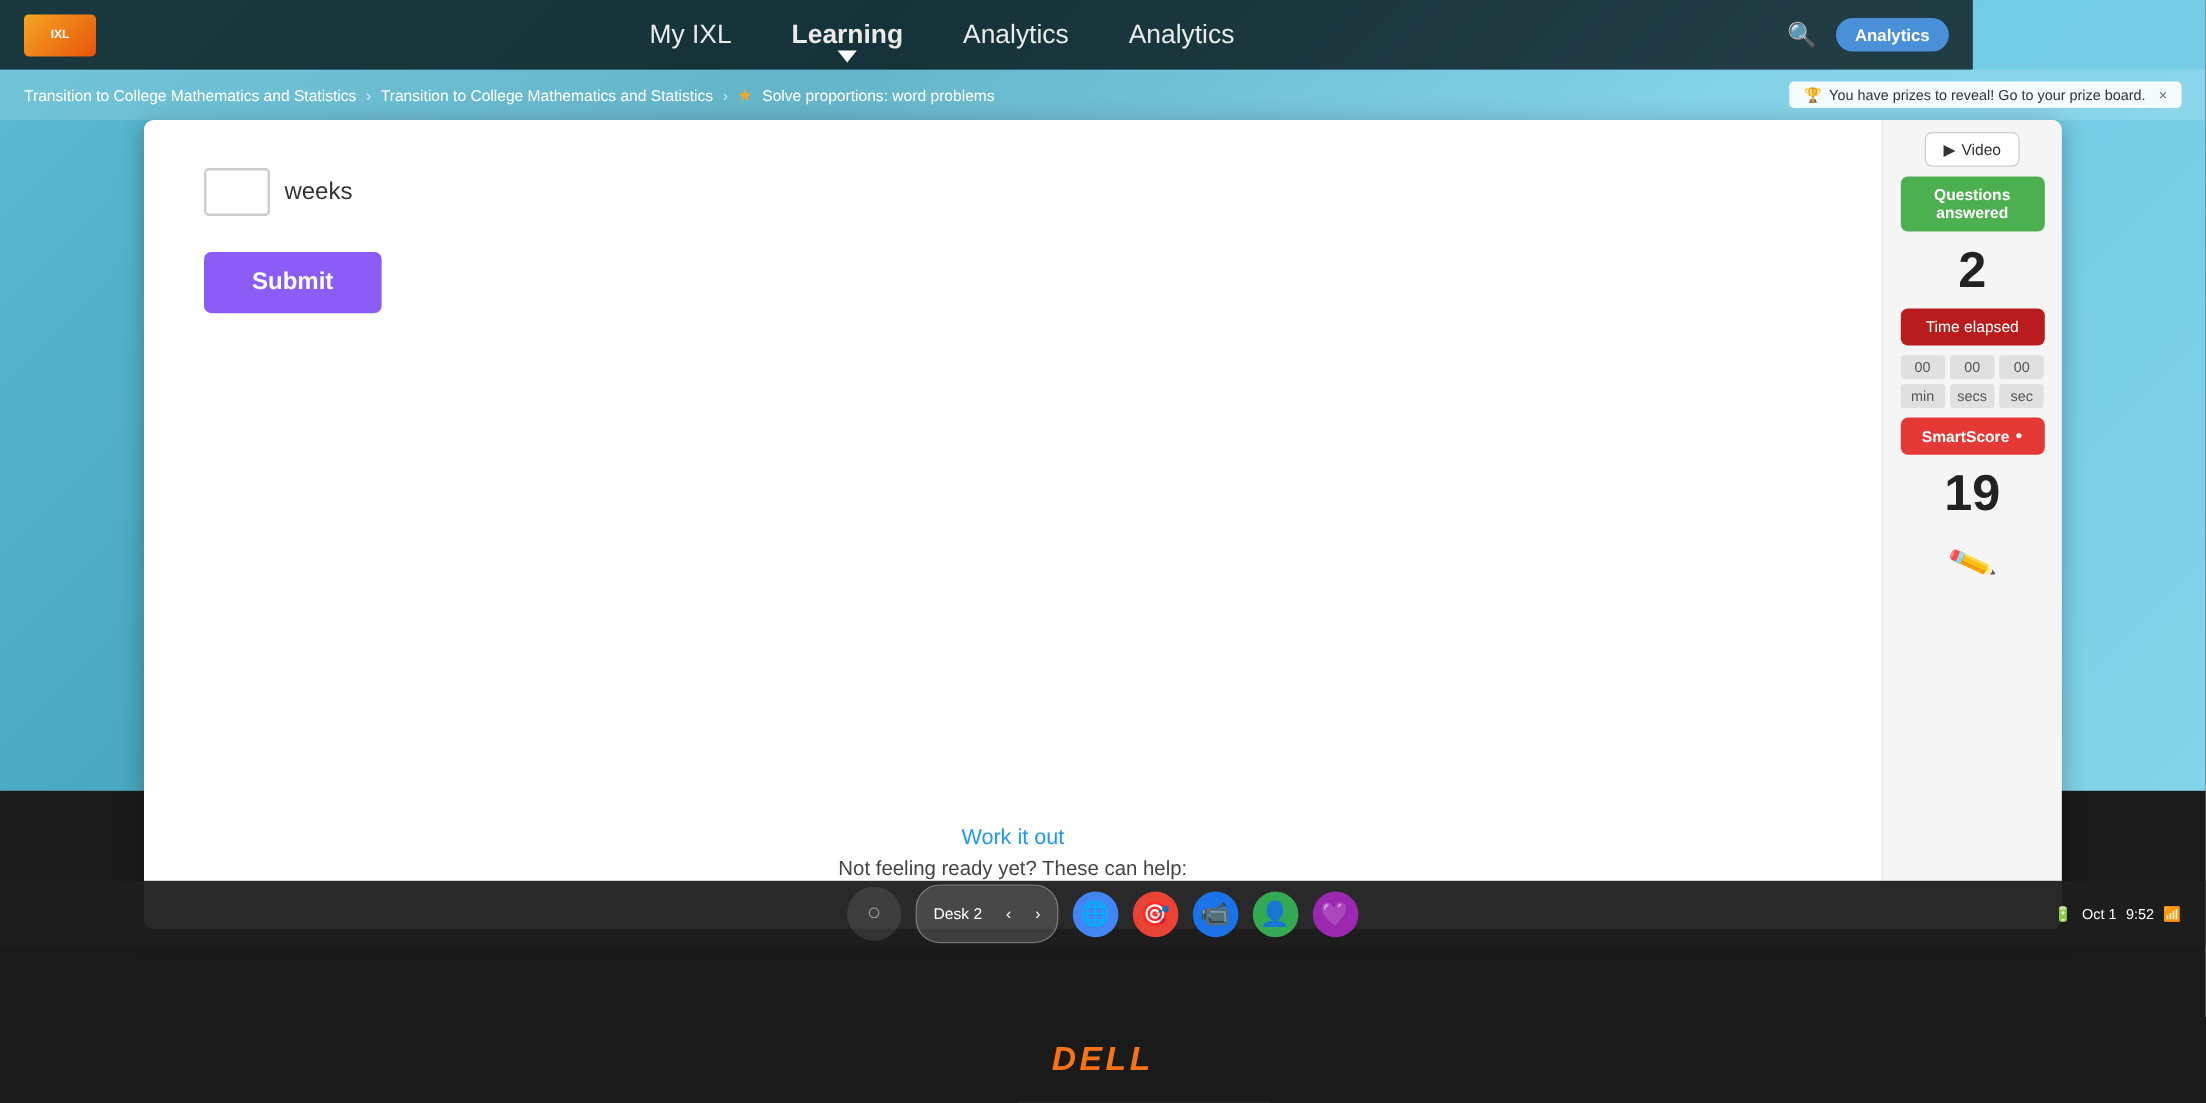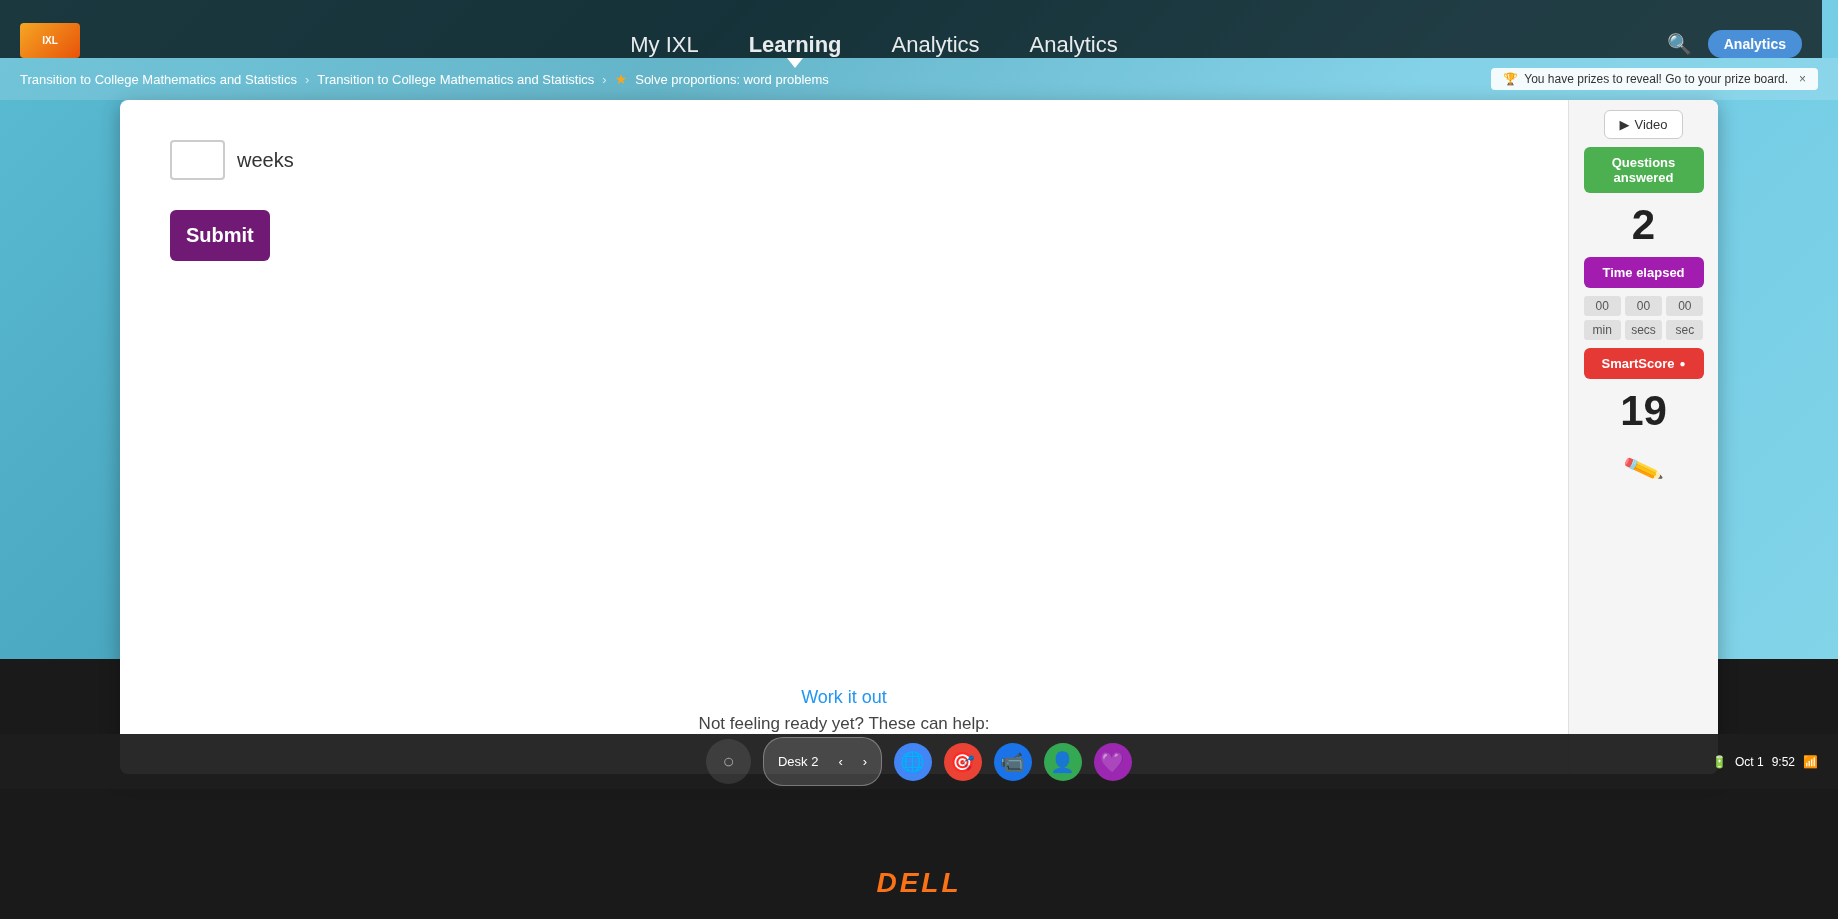--- a/index.html
+++ b/index.html
@@ -89,25 +89,25 @@
       font-size: 28px;
       font-weight: bold;
       letter-spacing: 3px;
       font-style: italic;
     }
 
     
     .top-nav {
       position: absolute;
       top: 0; left: 0;
-      width: 1822px;
+      width: 1644px;
       height: 58px;
       background: rgba(0,0,0,0.7);
       display: flex;
-      align-items: flex-end;
+      align-items: center;
       padding: 0 20px;
       gap: 40px;
       z-index: 50;
     }
 
     .nav-logo {
       width: 60px;
       height: 35px;
       background: linear-gradient(135deg, #f5a623, #e8530a);
       border-radius: 4px;
@@ -251,25 +251,25 @@
       font-size: 16px;
       text-align: center;
     }
 
     .answer-label {
       font-size: 20px;
       color: #333;
     }
 
     .submit-btn {
-      background: #701a75;
+      background: #8b5cf6;
       color: white;
       border: none;
       border-radius: 6px;
-      padding: 14px 16px;
+      padding: 14px 40px;
       font-size: 20px;
       font-weight: 600;
       cursor: pointer;
       display: block;
     }
 
     .work-it-out {
       position: absolute;
       bottom: 40px;
       left: 50%;
@@ -329,26 +329,26 @@
       width: 120px;
     }
 
     .side-count {
       font-size: 42px;
       font-weight: bold;
       color: #222;
     }
 
     .side-time-btn {
-      background: #a21caf;
+      background: #b91c1c;
       border: none;
       border-radius: 6px;
       padding: 8px 14px;
       font-size: 13px;
-      font-weight: 700;
+      font-weight: 400;
       cursor: pointer;
       color: white;
       text-align: center;
       width: 120px;
     }
 
     .side-time-grid {
       display: grid;
       grid-template-columns: 1fr 1fr 1fr;
       gap: 4px;

